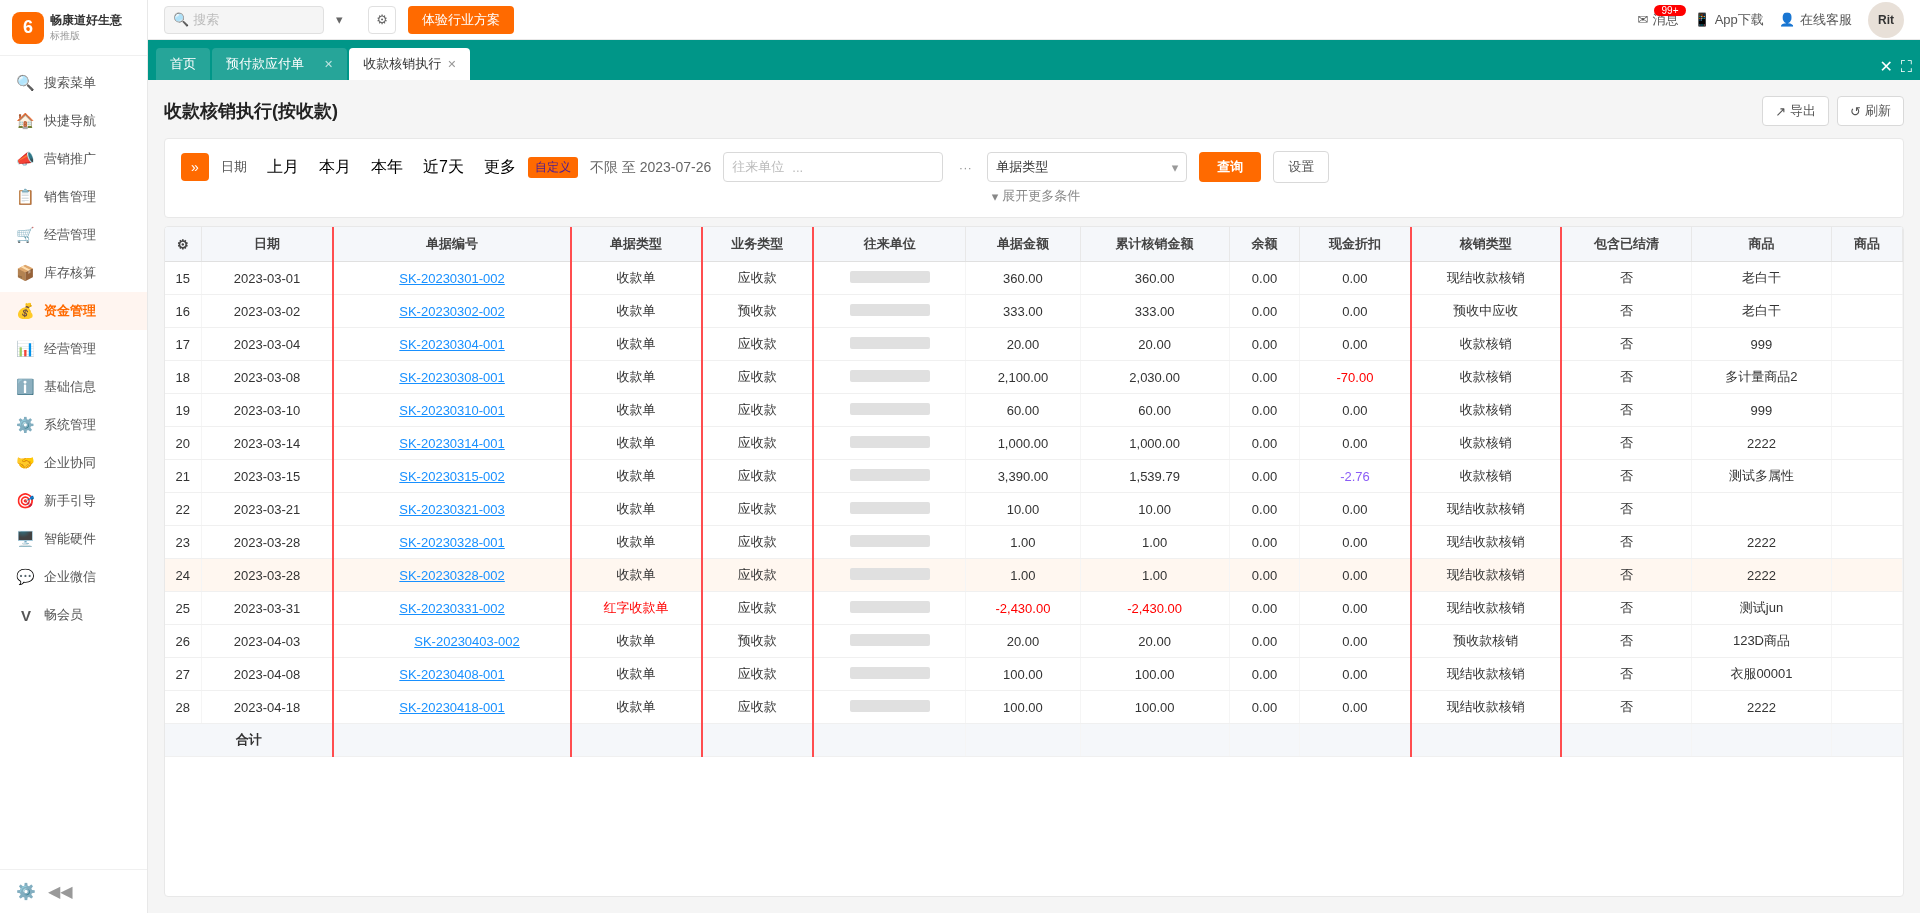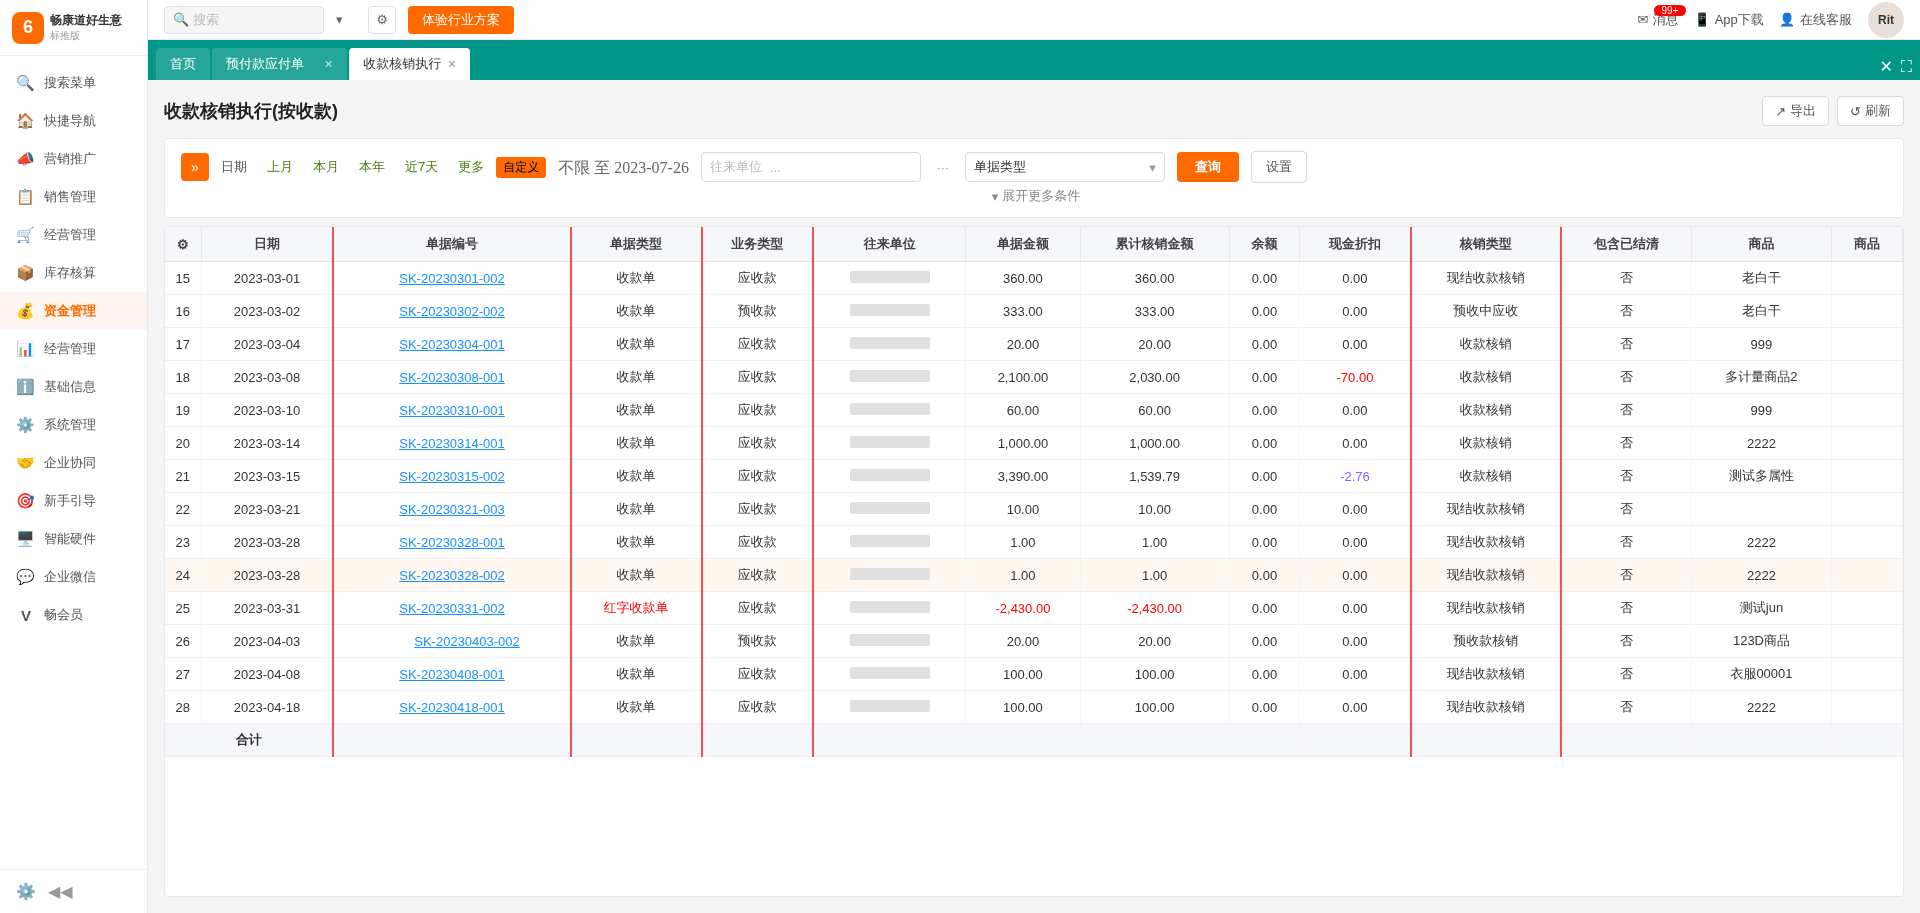--- a/index.html
+++ b/index.html
@@ -35,22 +35,22 @@
     .page-title { font-size: 18px; font-weight: bold; color: #222; flex: 1; }
     .page-actions { display: flex; gap: 8px; }
     .btn-export { background: #fff; border: 1px solid #d9d9d9; border-radius: 4px; padding: 5px 12px; cursor: pointer; color: #555; display: flex; align-items: center; gap: 4px; font-size: 13px; }
     .btn-refresh { background: #fff; border: 1px solid #d9d9d9; border-radius: 4px; padding: 5px 12px; cursor: pointer; color: #555; display: flex; align-items: center; gap: 4px; font-size: 13px; }
 
     
     .filter-bar { background: #fff; border-radius: 4px; padding: 12px 16px; margin-bottom: 8px; border: 1px solid #e8e8e8; }
     .filter-row { display: flex; align-items: center; gap: 12px; flex-wrap: wrap; }
     .filter-label { color: #555; font-size: 13px; white-space: nowrap; }
     .filter-date-btns { display: flex; gap: 4px; align-items: center; }
-    .filter-date-btn { padding: 3px 8px; border: none; background: none; cursor: pointer; color: #4d7c0f; font-size: 13px; }
-    .filter-date-custom { background: #ff6a00; color: #000000; border: none; border-radius: 3px; padding: 2px 7px; font-size: 12px; cursor: pointer; }
+    .filter-date-btn { padding: 3px 8px; border: none; background: none; cursor: pointer; color: #000000; font-size: 16px; }
+    .filter-date-custom { background: #ff6a00; color: #4c1d95; border: none; border-radius: 3px; padding: 2px 7px; font-size: 12px; cursor: pointer; }
     .filter-unit { flex: 0 0 220px; height: 30px; border: 1px solid #d9d9d9; border-radius: 4px; display: flex; align-items: center; padding: 0 8px; color: #bbb; background: #fff; }
     .filter-type { flex: 0 0 200px; height: 30px; border: 1px solid #d9d9d9; border-radius: 4px; display: flex; align-items: center; padding: 0 8px; color: #333; background: #fff; cursor: pointer; }
     .filter-type-arrow { margin-left: auto; color: #999; }
     .btn-query { background: #ff6a00; color: white; border: none; border-radius: 4px; padding: 6px 18px; cursor: pointer; font-size: 13px; font-weight: bold; }
     .btn-setting { background: #fff; border: 1px solid #d9d9d9; border-radius: 4px; padding: 6px 14px; cursor: pointer; color: #555; font-size: 13px; }
     .filter-expand-row { display: flex; align-items: center; justify-content: center; margin-top: 4px; color: #888; font-size: 12px; cursor: pointer; }
     .filter-expand-row span { margin-left: 4px; }
 
     
     .table-wrapper { background: #fff; border-radius: 4px; border: 1px solid #e8e8e8; flex: 1; overflow: auto; }
@@ -222,21 +222,21 @@
         <span class="filter-label">日期</span>
         <div class="filter-date-btns">
           <button class="filter-date-btn">上月</button>
           <button class="filter-date-btn">本月</button>
           <button class="filter-date-btn">本年</button>
           <button class="filter-date-btn">近7天</button>
           <button class="filter-date-btn">更多</button>
           <button class="filter-date-custom">自定义</button>
         </div>
         <div style="display:flex;flex-direction:column;">
-          <span style="color:#666;font-size:16px;margin-top:2px;font-family:Liberation Serif, serif;">不限 至 2023-07-26</span>
+          <span style="color:#666;font-size:14px;margin-top:2px;">不限 至 2023-07-26</span>
         </div>
 
         <div class="filter-unit">
           <span style="color:#bbb;">往来单位</span>
           <span style="margin-left:8px;color:#bbb;">...</span>
         </div>
 
         <div style="width:20px;text-align:center;color:#999;">···</div>
         <div class="filter-type">
           <span>单据类型</span>

